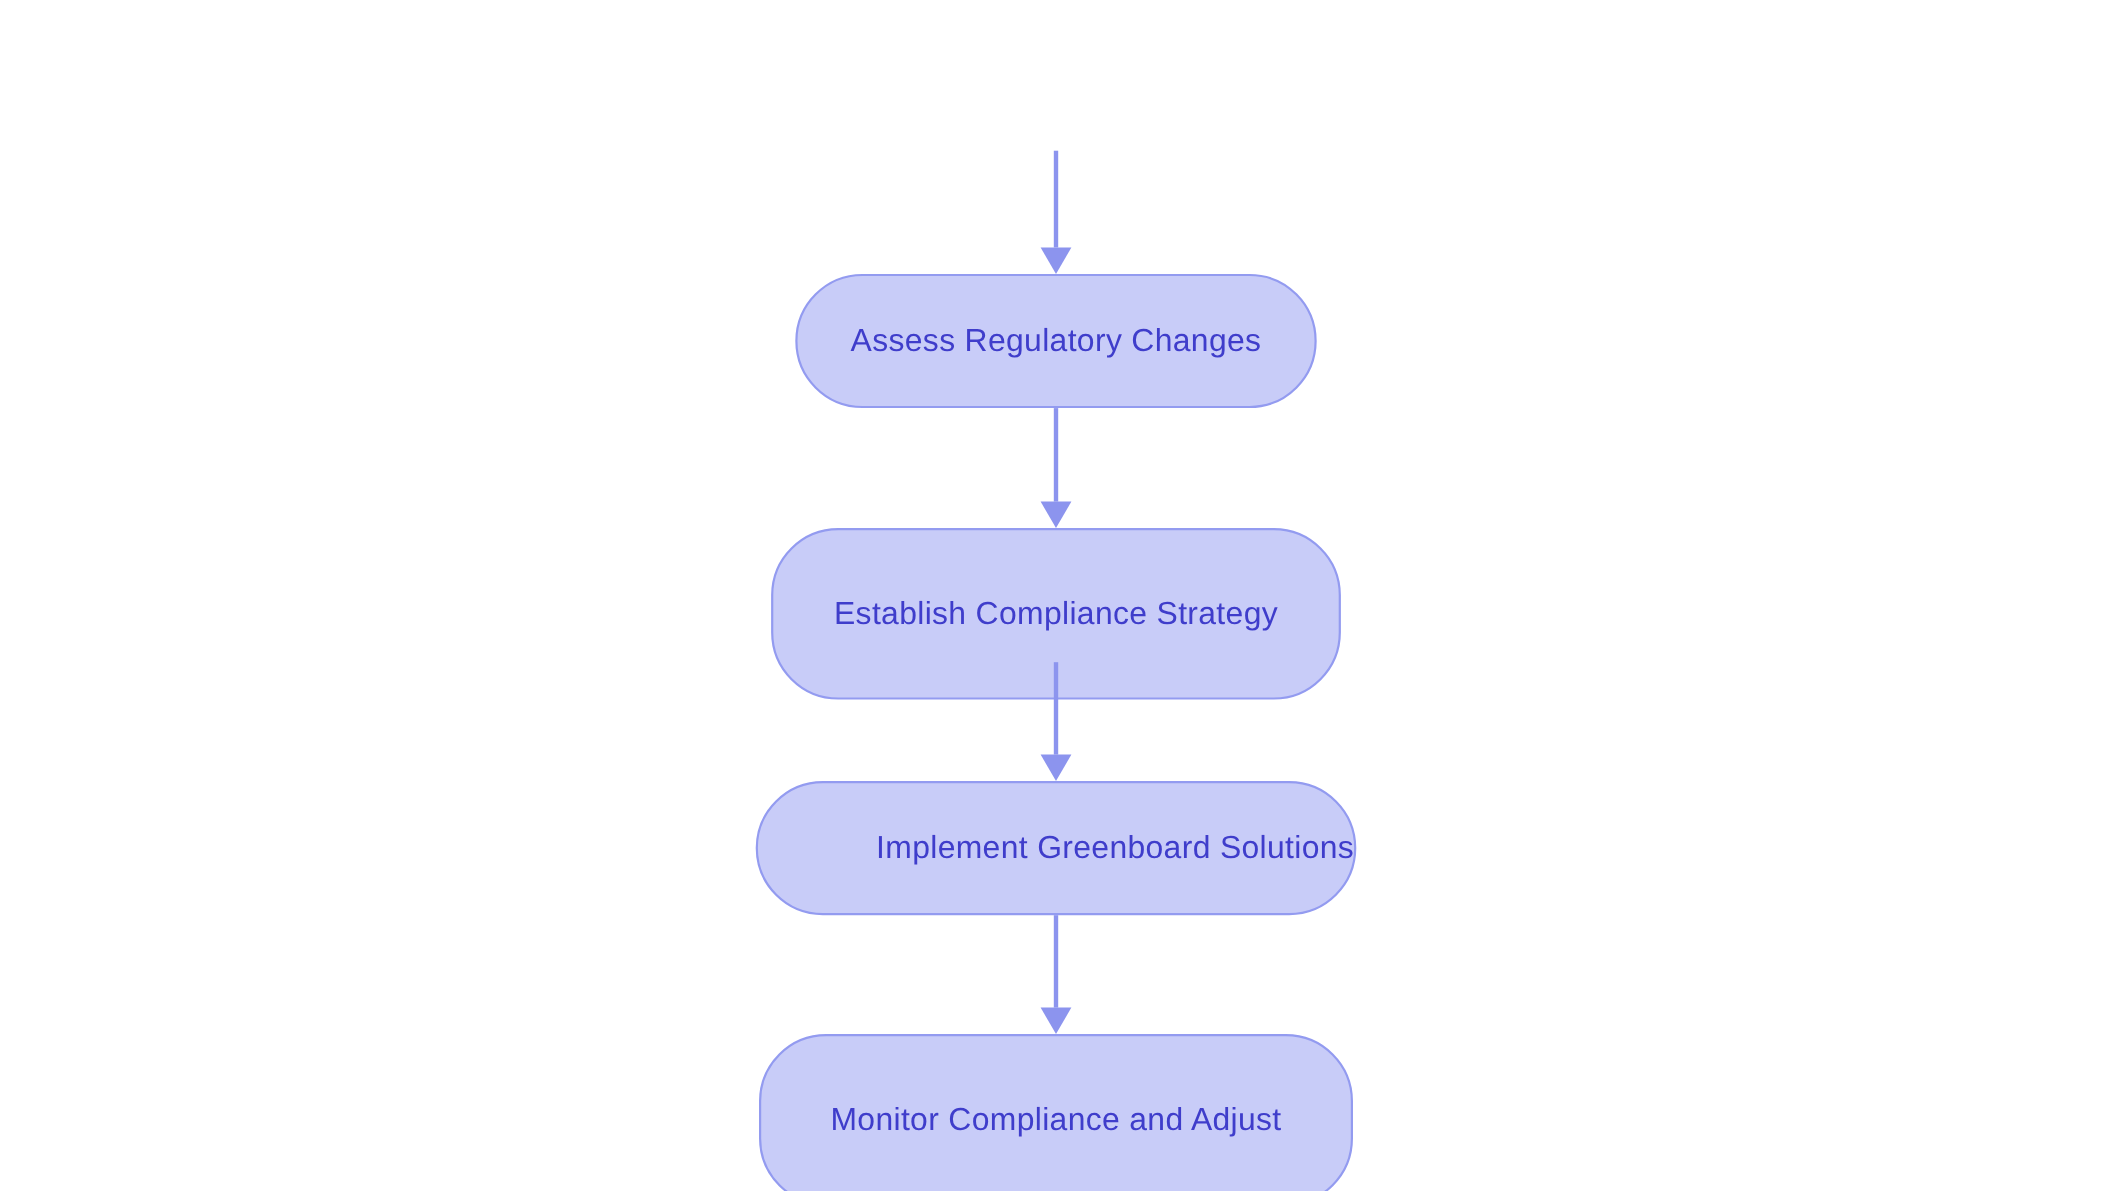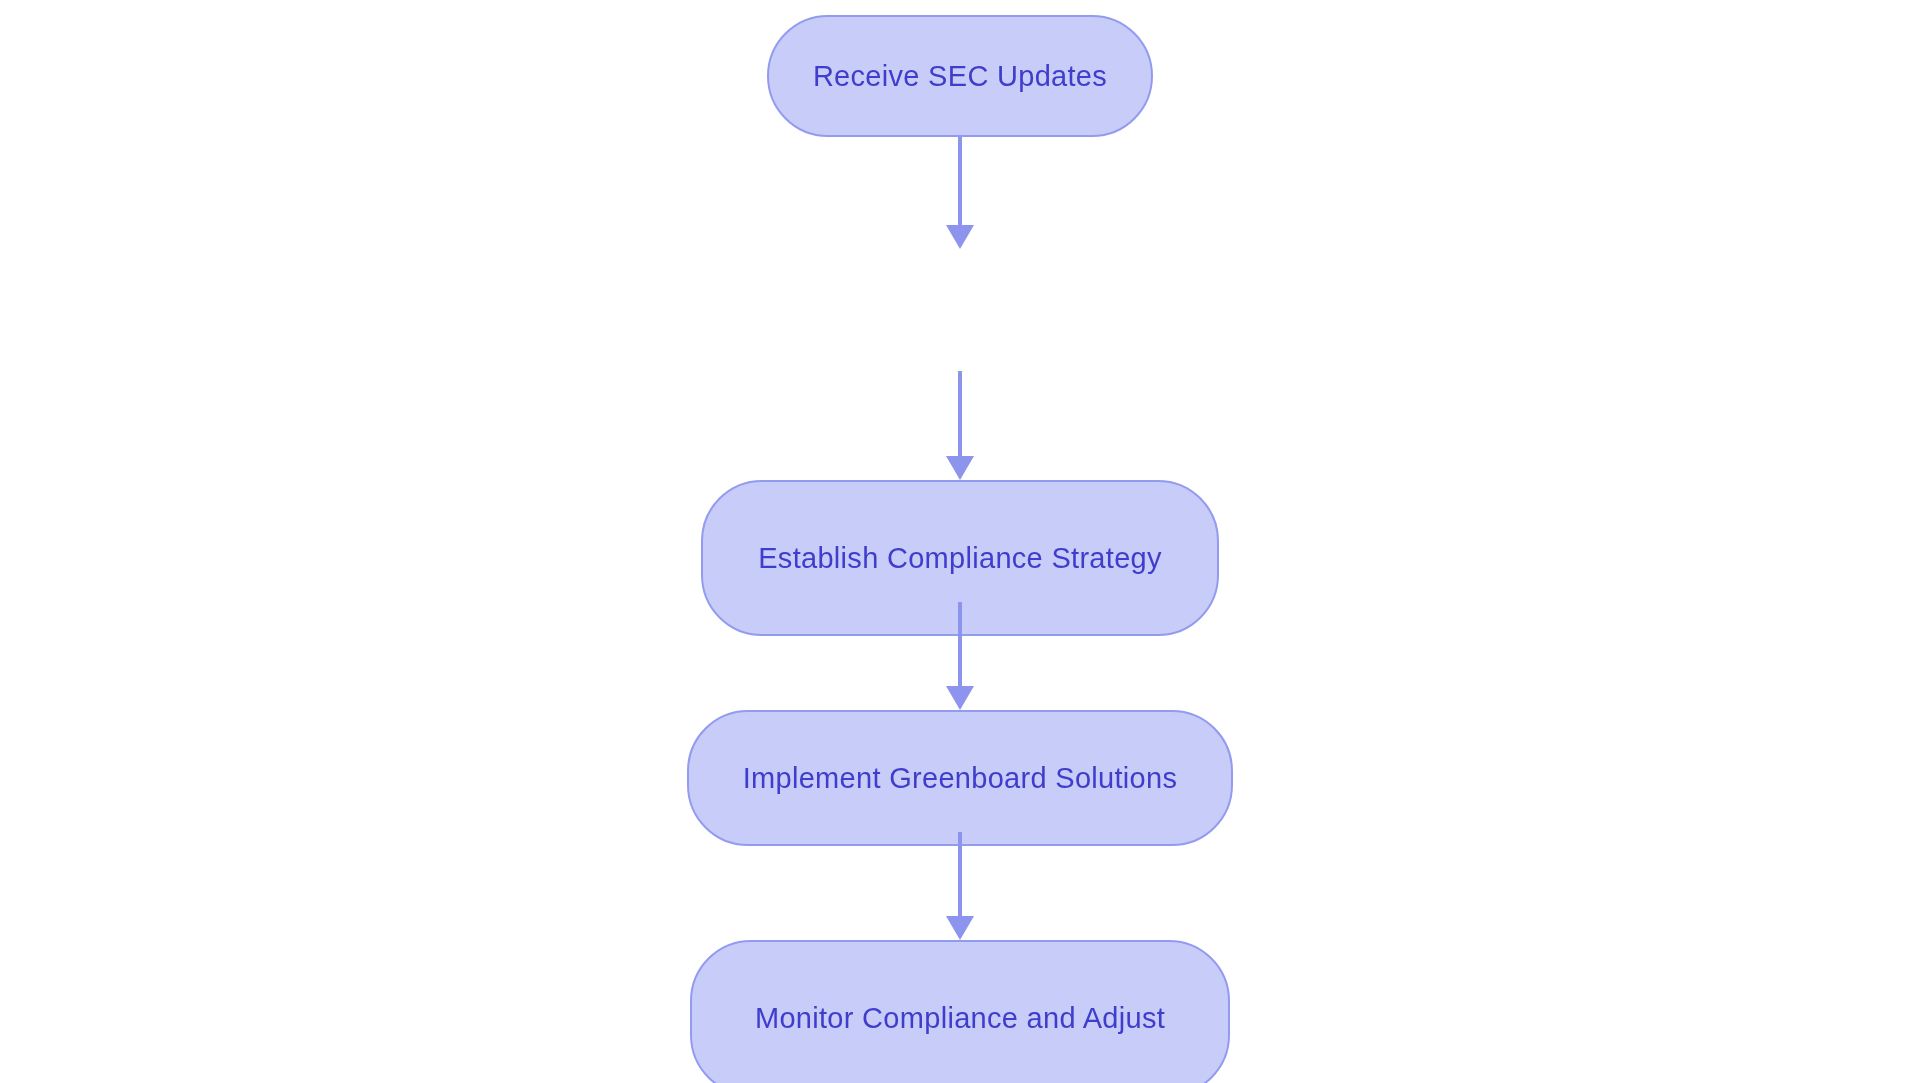--- a/index.html
+++ b/index.html
@@ -51,45 +51,45 @@
       border-left: 14px solid transparent;
       border-right: 14px solid transparent;
       border-top: 24px solid var(--arrow-color, #8c94ee);
     }
   </style>
 </head>
 <body>
 
 <div class="canvas" style="width: 1920px; height: 1083px; background: rgb(255, 255, 255); --node-fill: #c8ccf8; --node-border: #939bf0; --arrow-color: #8c94ee; --text-color: #3f3dcb;">
 
-  <div class="node" style="left: 767px; top: 15px; width: 386px; height: 122px;">
-    <span class="node-label">Receive SEC Updates</span>
-  </div>
 
   <div class="arrow" style="left: 946px; top: 137px; height: 112px;">
     <div class="arrow-line"></div>
     <div class="arrow-head"></div>
   </div>
 
+  <div class="node" style="left: 723px; top: 249px; width: 474px; height: 122px;">
+    <span class="node-label">Assess Regulatory Changes</span>
+  </div>
 
   <div class="arrow" style="left: 946px; top: 371px; height: 109px;">
     <div class="arrow-line"></div>
     <div class="arrow-head"></div>
   </div>
 
   <div class="node" style="left: 701px; top: 480px; width: 518px; height: 156px;">
     <span class="node-label">Establish Compliance Strategy</span>
   </div>
 
   <div class="arrow" style="left: 946px; top: 602px; height: 108px;">
     <div class="arrow-line"></div>
     <div class="arrow-head"></div>
   </div>
 
-  <div class="node" style="left: 687px; top: 710px; width: 546px; height: 136px;">
+  <div class="node" style="left: 687px; top: 710px; width: 546px; height: 122px; justify-content: flex-end;">
     <span class="node-label">Implement Greenboard Solutions</span>
   </div>
 
   <div class="arrow" style="left: 946px; top: 832px; height: 108px;">
     <div class="arrow-line"></div>
     <div class="arrow-head"></div>
   </div>
 
   <div class="node" style="left: 690px; top: 940px; width: 540px; height: 156px;">
     <span class="node-label">Monitor Compliance and Adjust</span>

